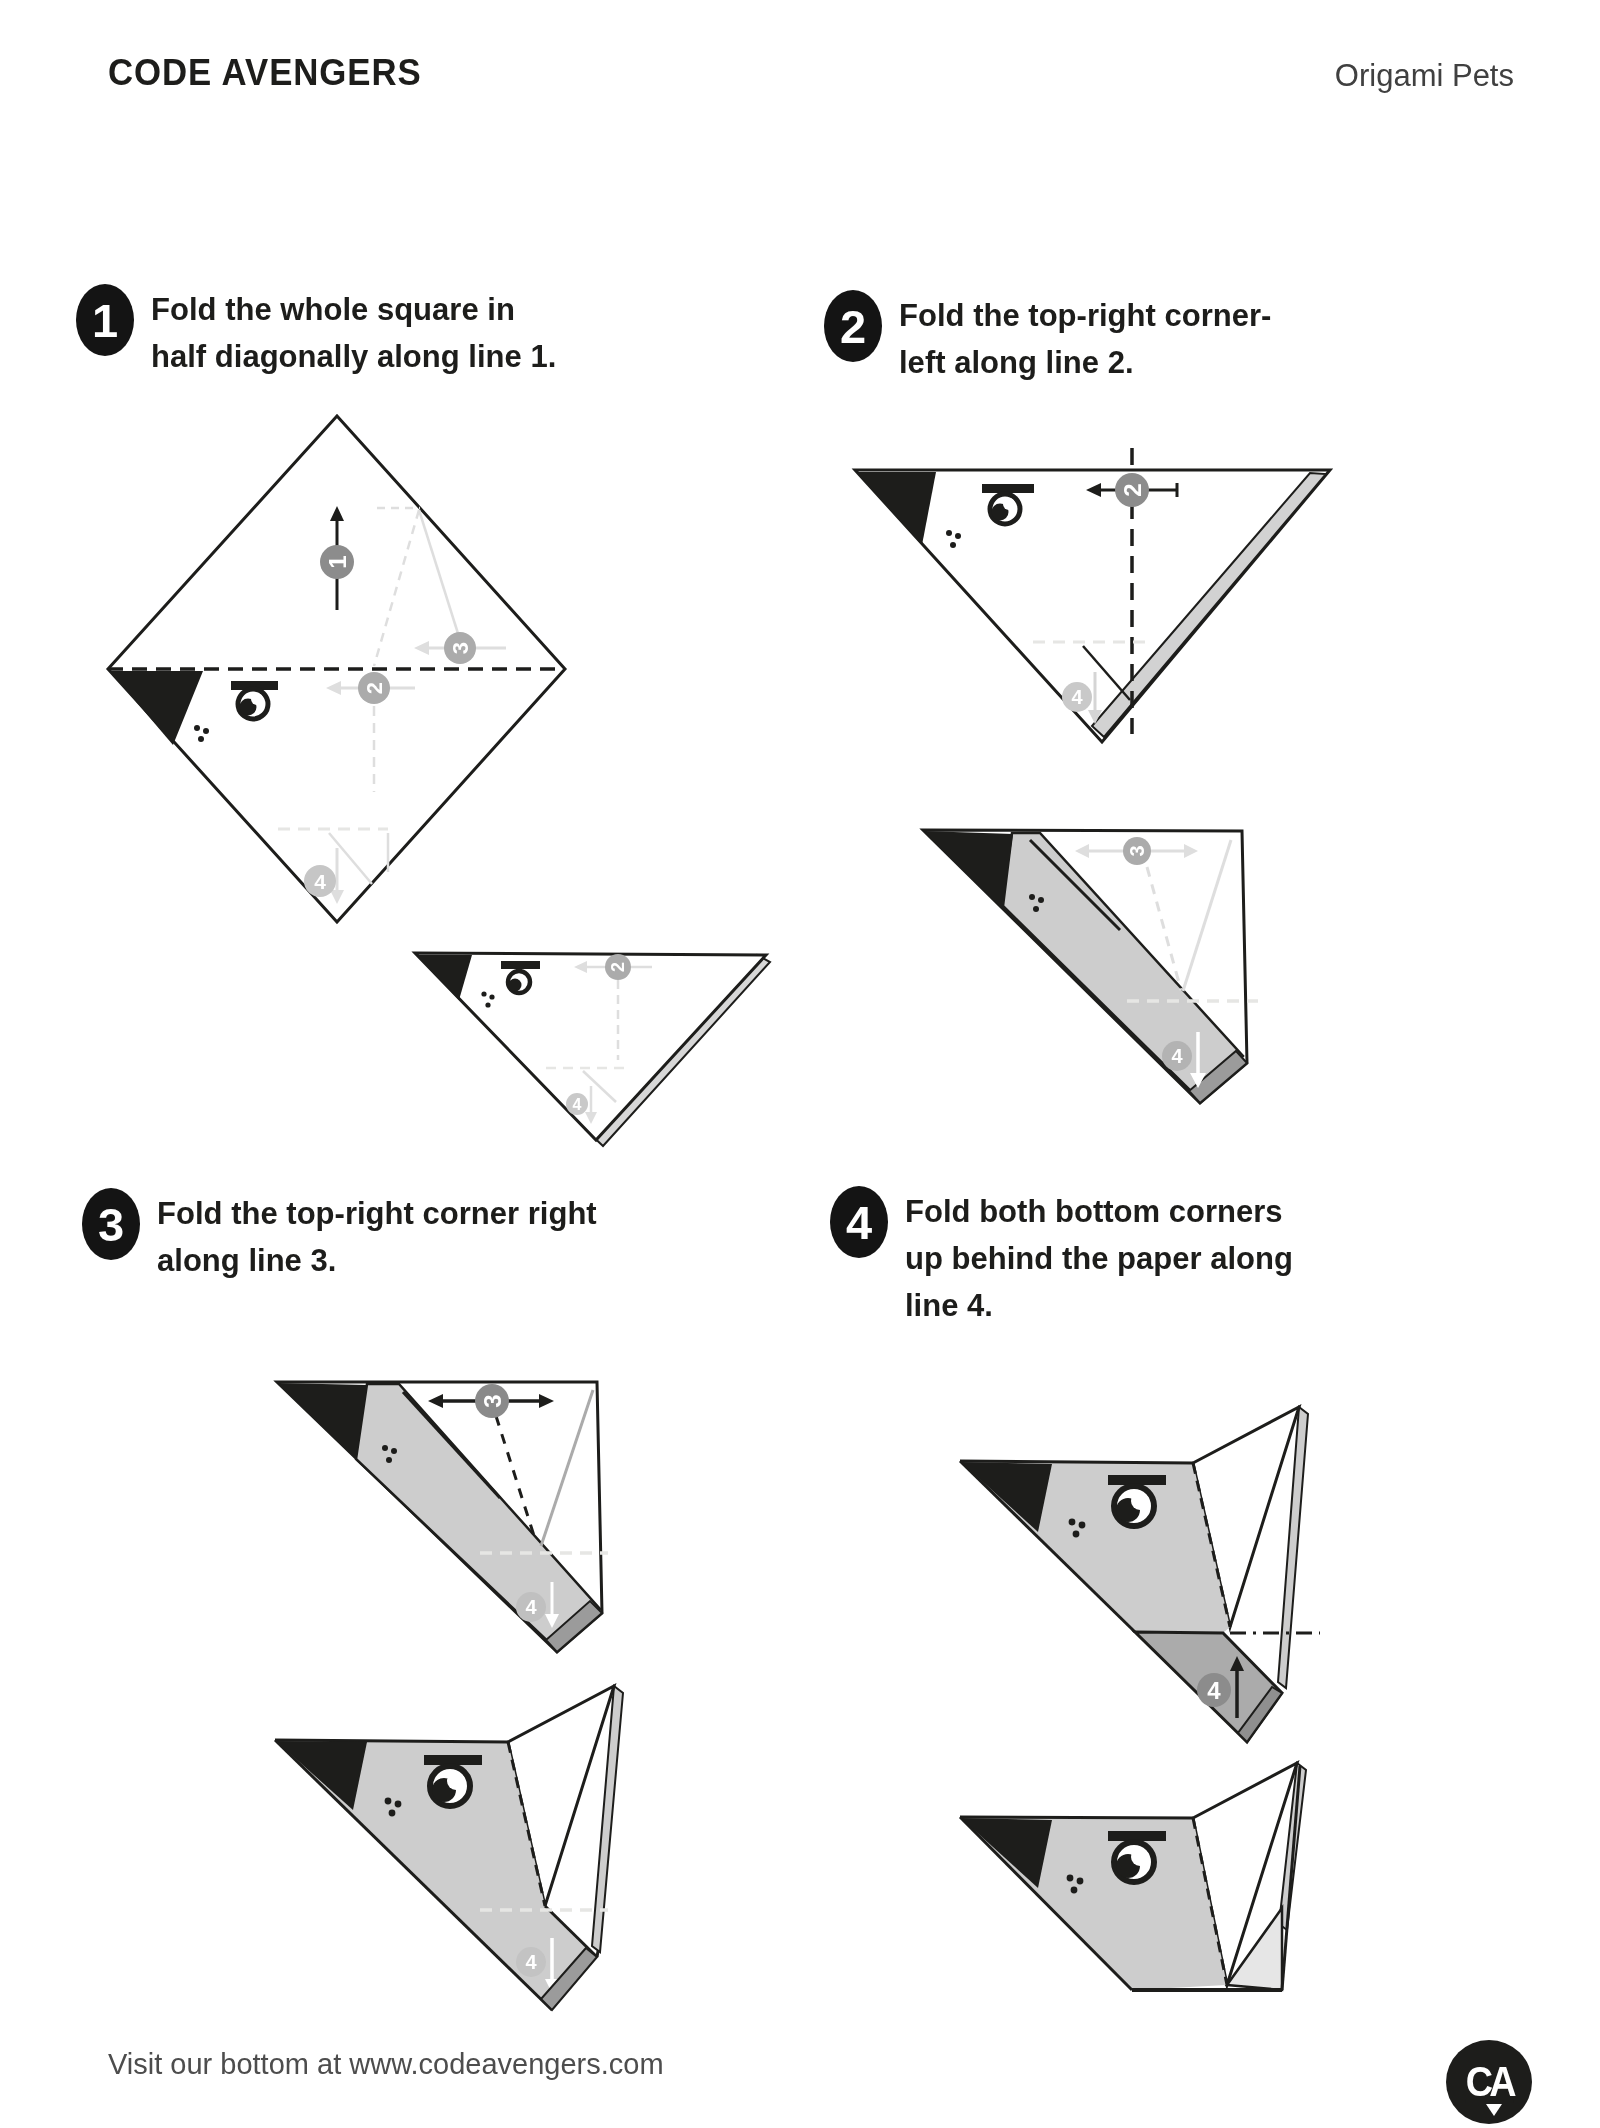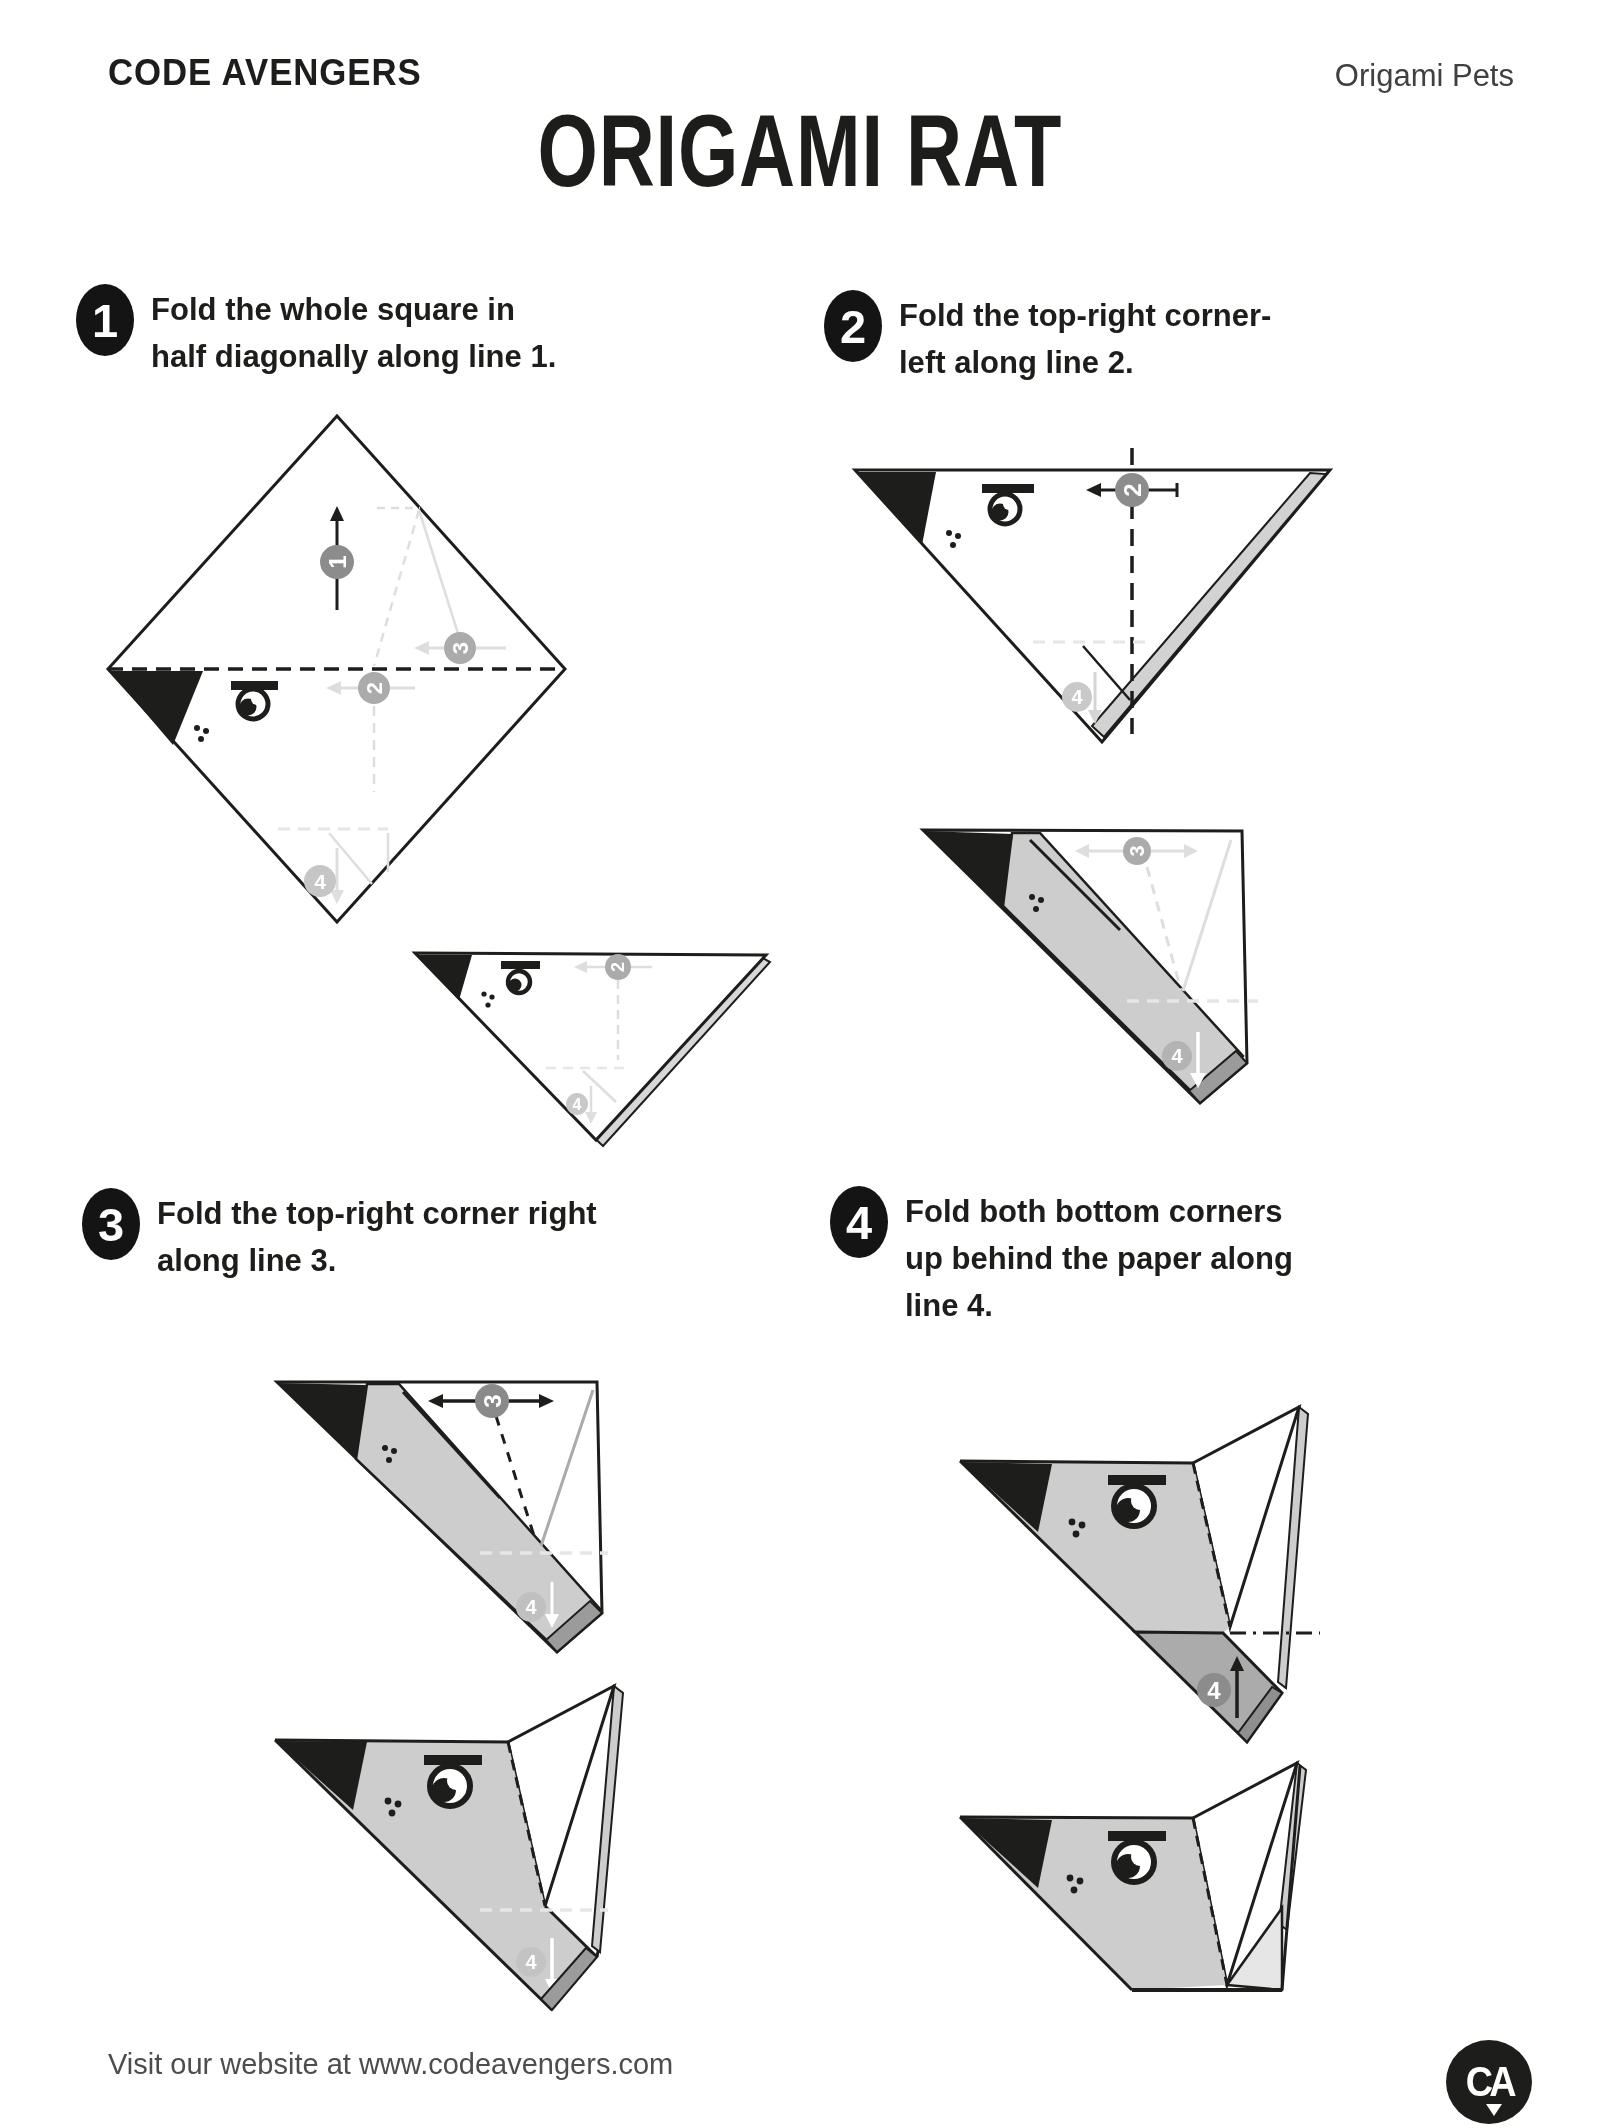--- a/index.html
+++ b/index.html
@@ -28,21 +28,20 @@
   svg.diagrams{position:absolute;left:0;top:0;}
   svg text{font-family:"Liberation Sans",sans-serif;font-weight:bold;fill:#fff;}
 </style>
 </head>
 <body>
 
 <div class="page">
 
   <div class="brand">CODE AVENGERS</div>
   <div class="collection">Origami Pets</div>
-  <div class="title-wrap"><span>ORIGAMI RAT</span></div>
 
   <div class="step" style="left:76px;top:284px">
     <div class="badge">
         <span>1</span>
       </div>
     <div class="step-text">
       <div>Fold the whole square in</div>
       <div>half diagonally along line 1.</div>
     </div>
   </div>
@@ -335,19 +334,19 @@
         <circle cx="1140" cy="1857" r="9" fill="#fff"></circle>
       </g>
       <g fill="#1d1d1b">
         <circle cx="1070" cy="1878" r="3.4"></circle>
           <circle cx="1080" cy="1881" r="3.4"></circle>
           <circle cx="1074" cy="1890" r="3.4"></circle>
       </g>
     </g>
   </svg>
 
-  <div class="footer-text">Visit our website at www.codeavengers.com</div>
+  <div class="footer-text">Visit our bottom at www.codeavengers.com</div>
   <div class="logo-badge">
     <span class="mono">CA</span>
     <div class="tail"></div>
   </div>
 
 </div>
 
 </body></html>

